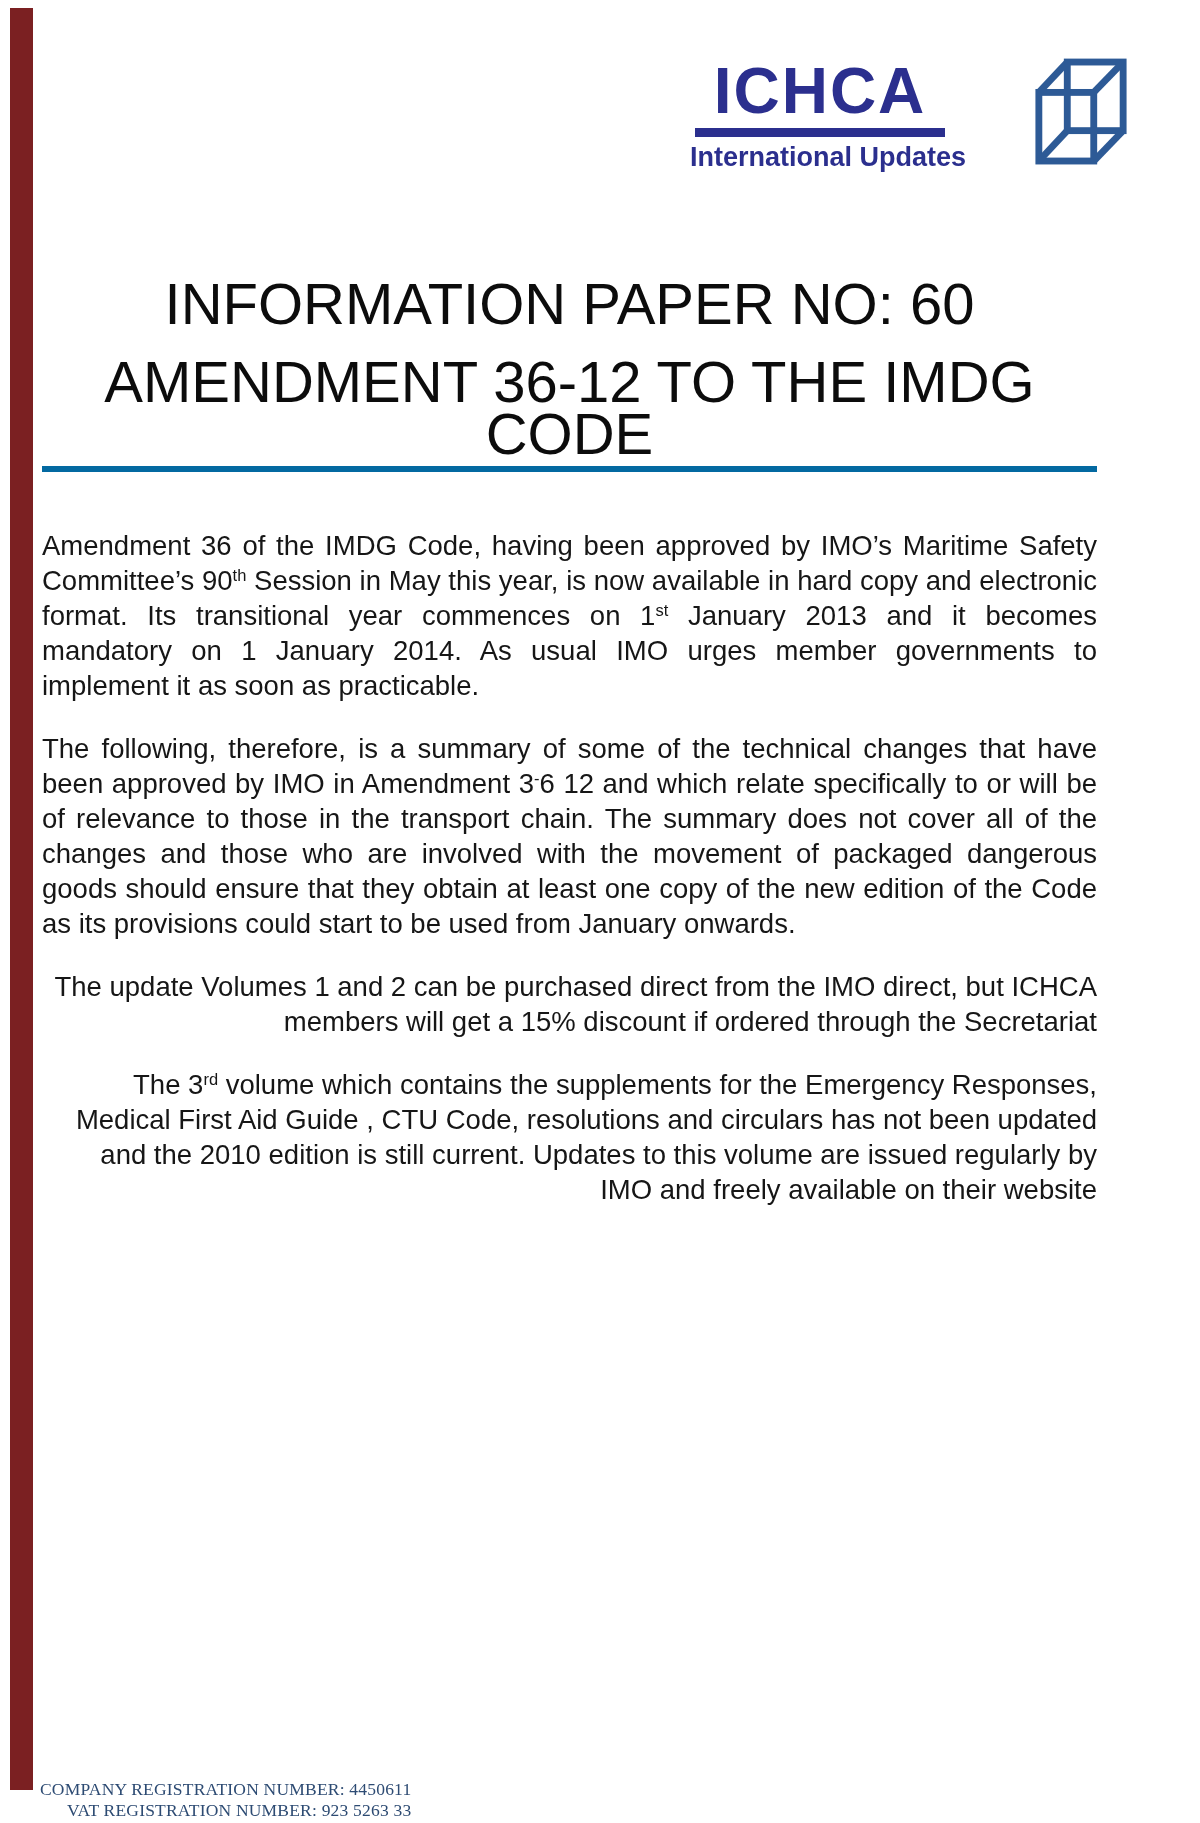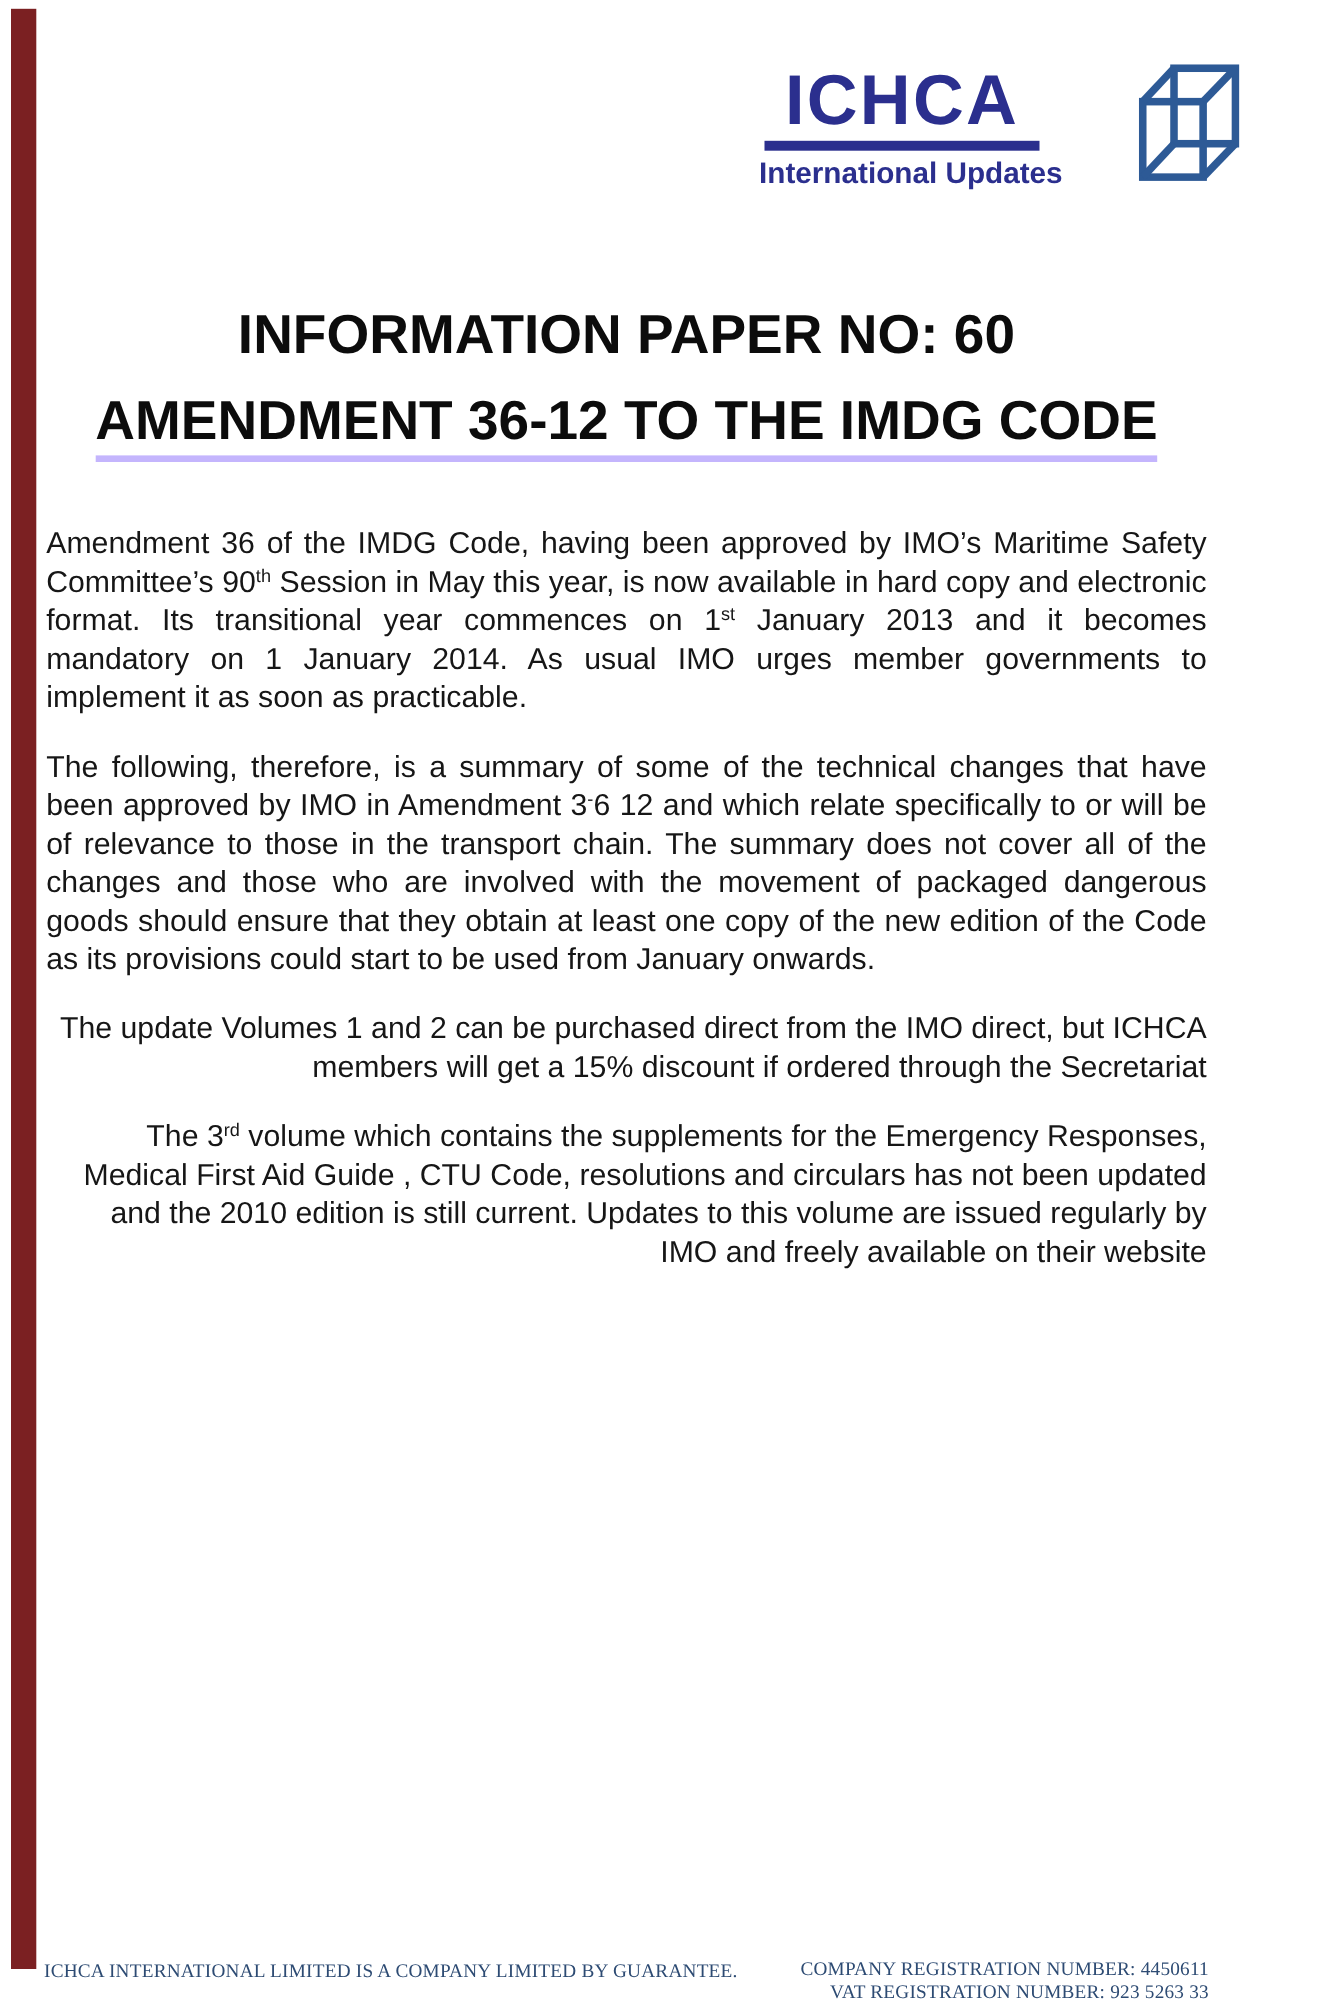--- a/index.html
+++ b/index.html
@@ -63,30 +63,30 @@
     position: absolute;
     left: 990px;
     top: 55px;
     width: 98px;
     height: 116px;
   }
 
   
   .title {
     text-align: center;
-    font-weight: bold;
+    font-weight: normal;
     color: #0c0c0c;
-    font-size: 50px;
+    font-size: 58px;
     line-height: 52px;
   }
   .title-1 { margin-top: 28px; }
   .title-2 { margin-top: 26px; }
   .title-2 .underlined {
     display: inline-block;
-    border-bottom: 6px solid #c4b5fd;
+    border-bottom: 6px solid #0369a1;
     padding-bottom: 6px;
   }
   .title-3 { margin-top: 34px; }
 
   
   .body-paragraphs {
     margin-top: 56px;
     font-size: 27.5px;
     line-height: 35px;
     color: #161616;
@@ -157,20 +157,19 @@
     <div class="body-paragraphs">
         <p class="justify"><span>Amendment 36 of the IMDG Code, having been approved by IMO’s Maritime Safety Committee’s 90</span><sup>th</sup><span> Session in May this year, is now available in hard copy and electronic format.  Its transitional year commences on 1</span><sup>st</sup><span> January 2013 and it becomes mandatory on 1 January 2014. As usual IMO urges member governments to implement it as soon as practicable.</span></p>
         <p class="justify"><span>The following, therefore, is a summary of some of the technical changes that have been approved by IMO in Amendment 3</span><sup>-</sup><span>6 12 and which relate specifically to or will be of relevance to those in the transport chain.  The summary does not cover all of the changes and those who are involved with the movement of packaged dangerous goods should ensure that they obtain at least one copy of the new edition of the Code as its provisions could start to be used from January onwards.</span></p>
         <p><span>The update Volumes 1 and 2 can be purchased direct from the IMO direct, but ICHCA members will get a 15% discount if ordered through the Secretariat</span></p>
         <p><span>The 3</span><sup>rd</sup><span> volume which contains the supplements for the Emergency Responses, Medical First Aid Guide , CTU Code, resolutions and circulars has not been updated and the 2010 edition is still current. Updates to this volume are issued regularly by IMO and freely available on their website</span></p>
       </div>
 
   </div>
 
   <div class="footer">
-    <div class="footer-left">ICHCA INTERNATIONAL LIMITED IS A COMPANY LIMITED BY GUARANTEE.</div>
     <div class="footer-right">
       <div>COMPANY REGISTRATION NUMBER: 4450611</div>
       <div>VAT REGISTRATION NUMBER: 923 5263 33</div>
     </div>
   </div>
 
 </div>
 
 </body></html>

